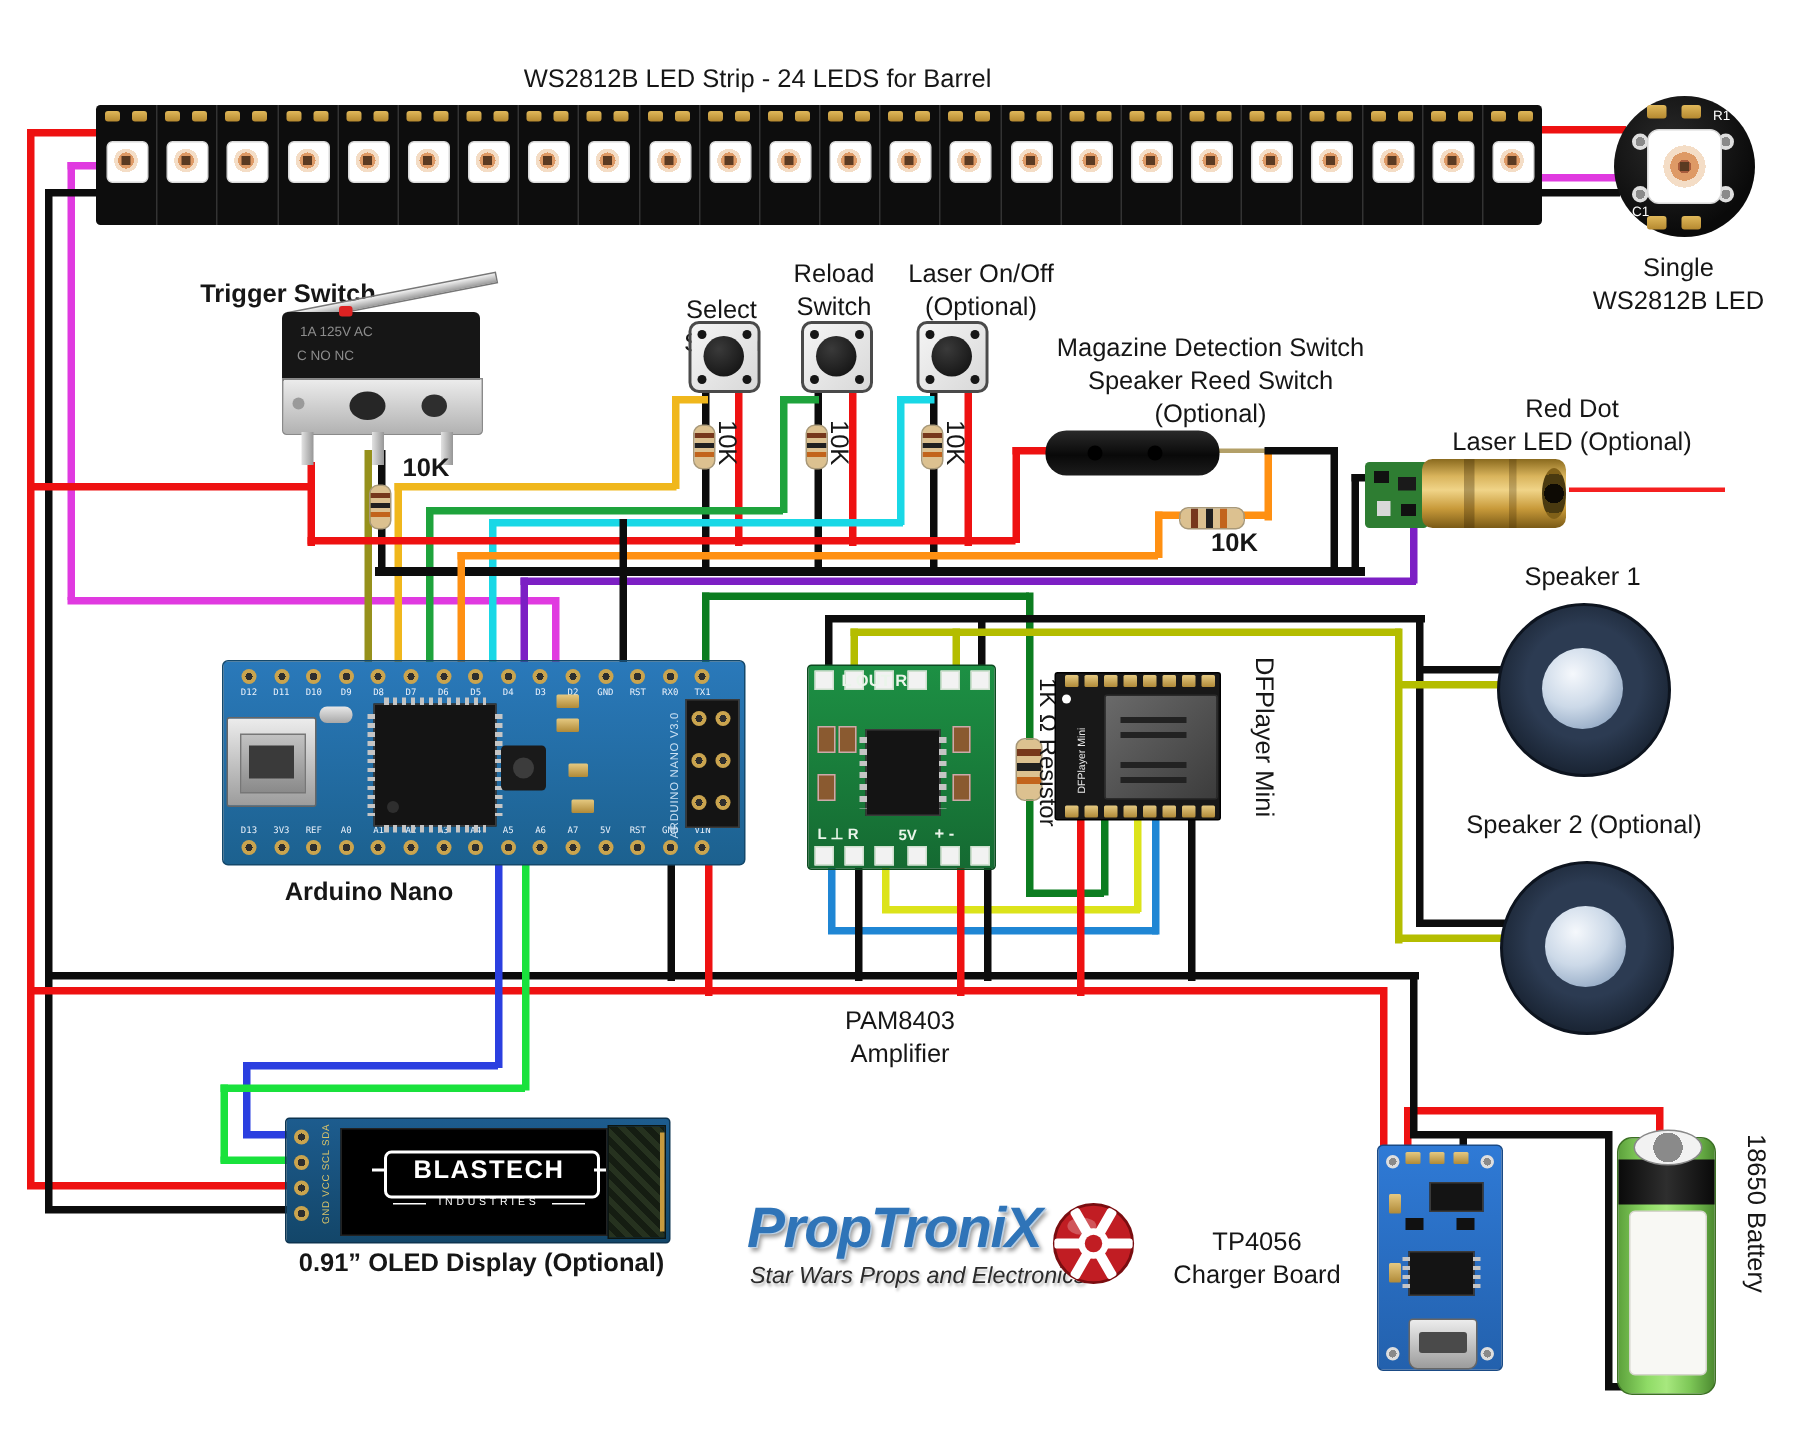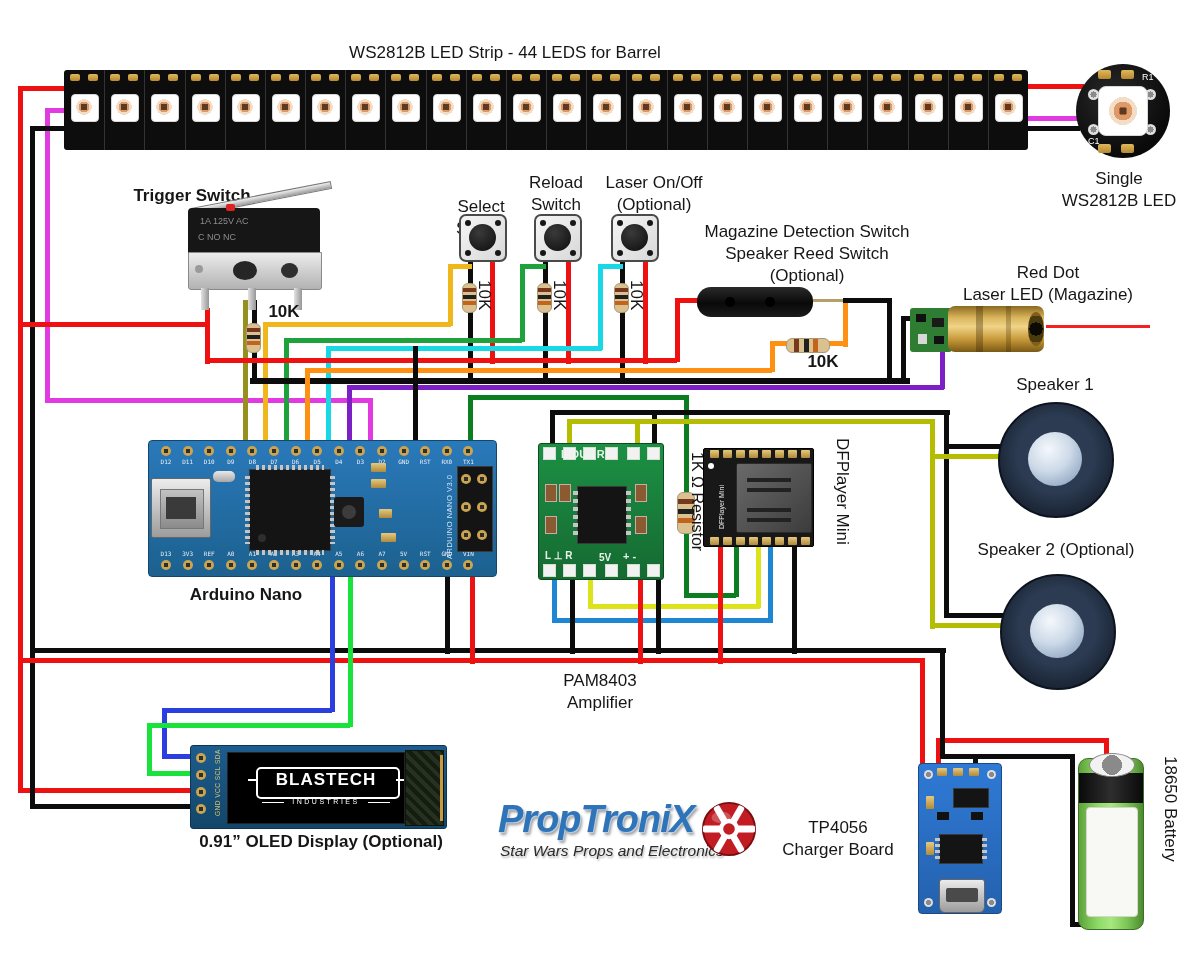--- a/index.html
+++ b/index.html
@@ -144,21 +144,21 @@
       <div class="wire" style="left: 936px; top: 738px; width: 172px; height: 5px; background: rgb(238, 17, 17);"></div>
       <div class="wire" style="left: 1104px; top: 738px; width: 5px; height: 26px; background: rgb(238, 17, 17);"></div>
       <div class="wire" style="left: 940px; top: 648px; width: 5px; height: 110px; background: rgb(12, 12, 12);"></div>
       <div class="wire" style="left: 940px; top: 754px; width: 134px; height: 5px; background: rgb(12, 12, 12);"></div>
       <div class="wire" style="left: 973px; top: 754px; width: 5px; height: 30px; background: rgb(12, 12, 12);"></div>
       <div class="wire" style="left: 1070px; top: 754px; width: 5px; height: 172px; background: rgb(12, 12, 12);"></div>
       <div class="wire" style="left: 1070px; top: 922px; width: 32px; height: 5px; background: rgb(12, 12, 12);"></div>
       <div class="wire" style="left: 1046px; top: 325px; width: 104px; height: 3px; background: rgb(245, 32, 32);"></div>
     </div>
 
-  <div class="lbl" style="left:300px;top:42px;width:410px;">WS2812B LED Strip - 44 LEDS for Barrel</div>
+  <div class="lbl" style="left:300px;top:42px;width:410px;">WS2812B LED Strip - 24 LEDS for Barrel</div>
 
   <div class="strip" id="ledstrip">
       <div class="pad" style="left: 6px; top: 4px; width: 10px; height: 7px;"></div>
       <div class="pad" style="left: 24px; top: 4px; width: 10px; height: 7px;"></div>
       <div class="ledsq" style="left: 7px; top: 24px;">
         <div class="glow"></div>
         <div class="chip"></div>
       </div>
       <div class="cell-sep" style="left: 40.1667px;"></div>
       <div class="pad" style="left: 46.1667px; top: 4px; width: 10px; height: 7px;"></div>
@@ -410,21 +410,21 @@
   </div>
   <div class="abs" style="left:697px;top:287px;width:116px;height:30px;background:linear-gradient(#2a2a2a,#090909 55%,#1c1c1c);border-radius:14px;">
     <div class="abs" style="left:28px;top:10px;width:10px;height:10px;border-radius:50%;background:#000;"></div>
     <div class="abs" style="left:68px;top:10px;width:10px;height:10px;border-radius:50%;background:#000;"></div>
   </div>
   <div class="resh" style="left:786px;top:338px;width:42px;height:13px;"></div>
   <div class="lbl lbl-left" style="left:798px;top:351px;width:50px;">10K</div>
 
   <div class="lbl" style="left:948px;top:262px;width:200px;">
     <span>Red Dot</span><br>
-    <span>Laser LED (Magazine)</span>
+    <span>Laser LED (Optional)</span>
   </div>
   <div class="abs" style="left:910px;top:306px;width:140px;height:48px;">
     <div class="abs" style="left:0;top:2px;width:42px;height:44px;background:#2e7d32;border-radius:3px;">
       <div class="abs" style="left:6px;top:6px;width:10px;height:8px;background:#111;"></div>
       <div class="abs" style="left:22px;top:10px;width:12px;height:9px;background:#1a1a1a;"></div>
       <div class="abs" style="left:8px;top:26px;width:9px;height:10px;background:#d8d8d8;"></div>
       <div class="abs" style="left:24px;top:28px;width:10px;height:8px;background:#111;"></div>
     </div>
     <div class="abs" style="left:38px;top:0;width:96px;height:46px;border-radius:7px;background:linear-gradient(180deg,#8a6a1e,#d9b45c 25%,#f0d488 45%,#c89a3a 72%,#7a5a16);">
       <div class="abs" style="left:28px;top:0;width:7px;height:46px;background:rgba(60,40,5,.35);"></div>

